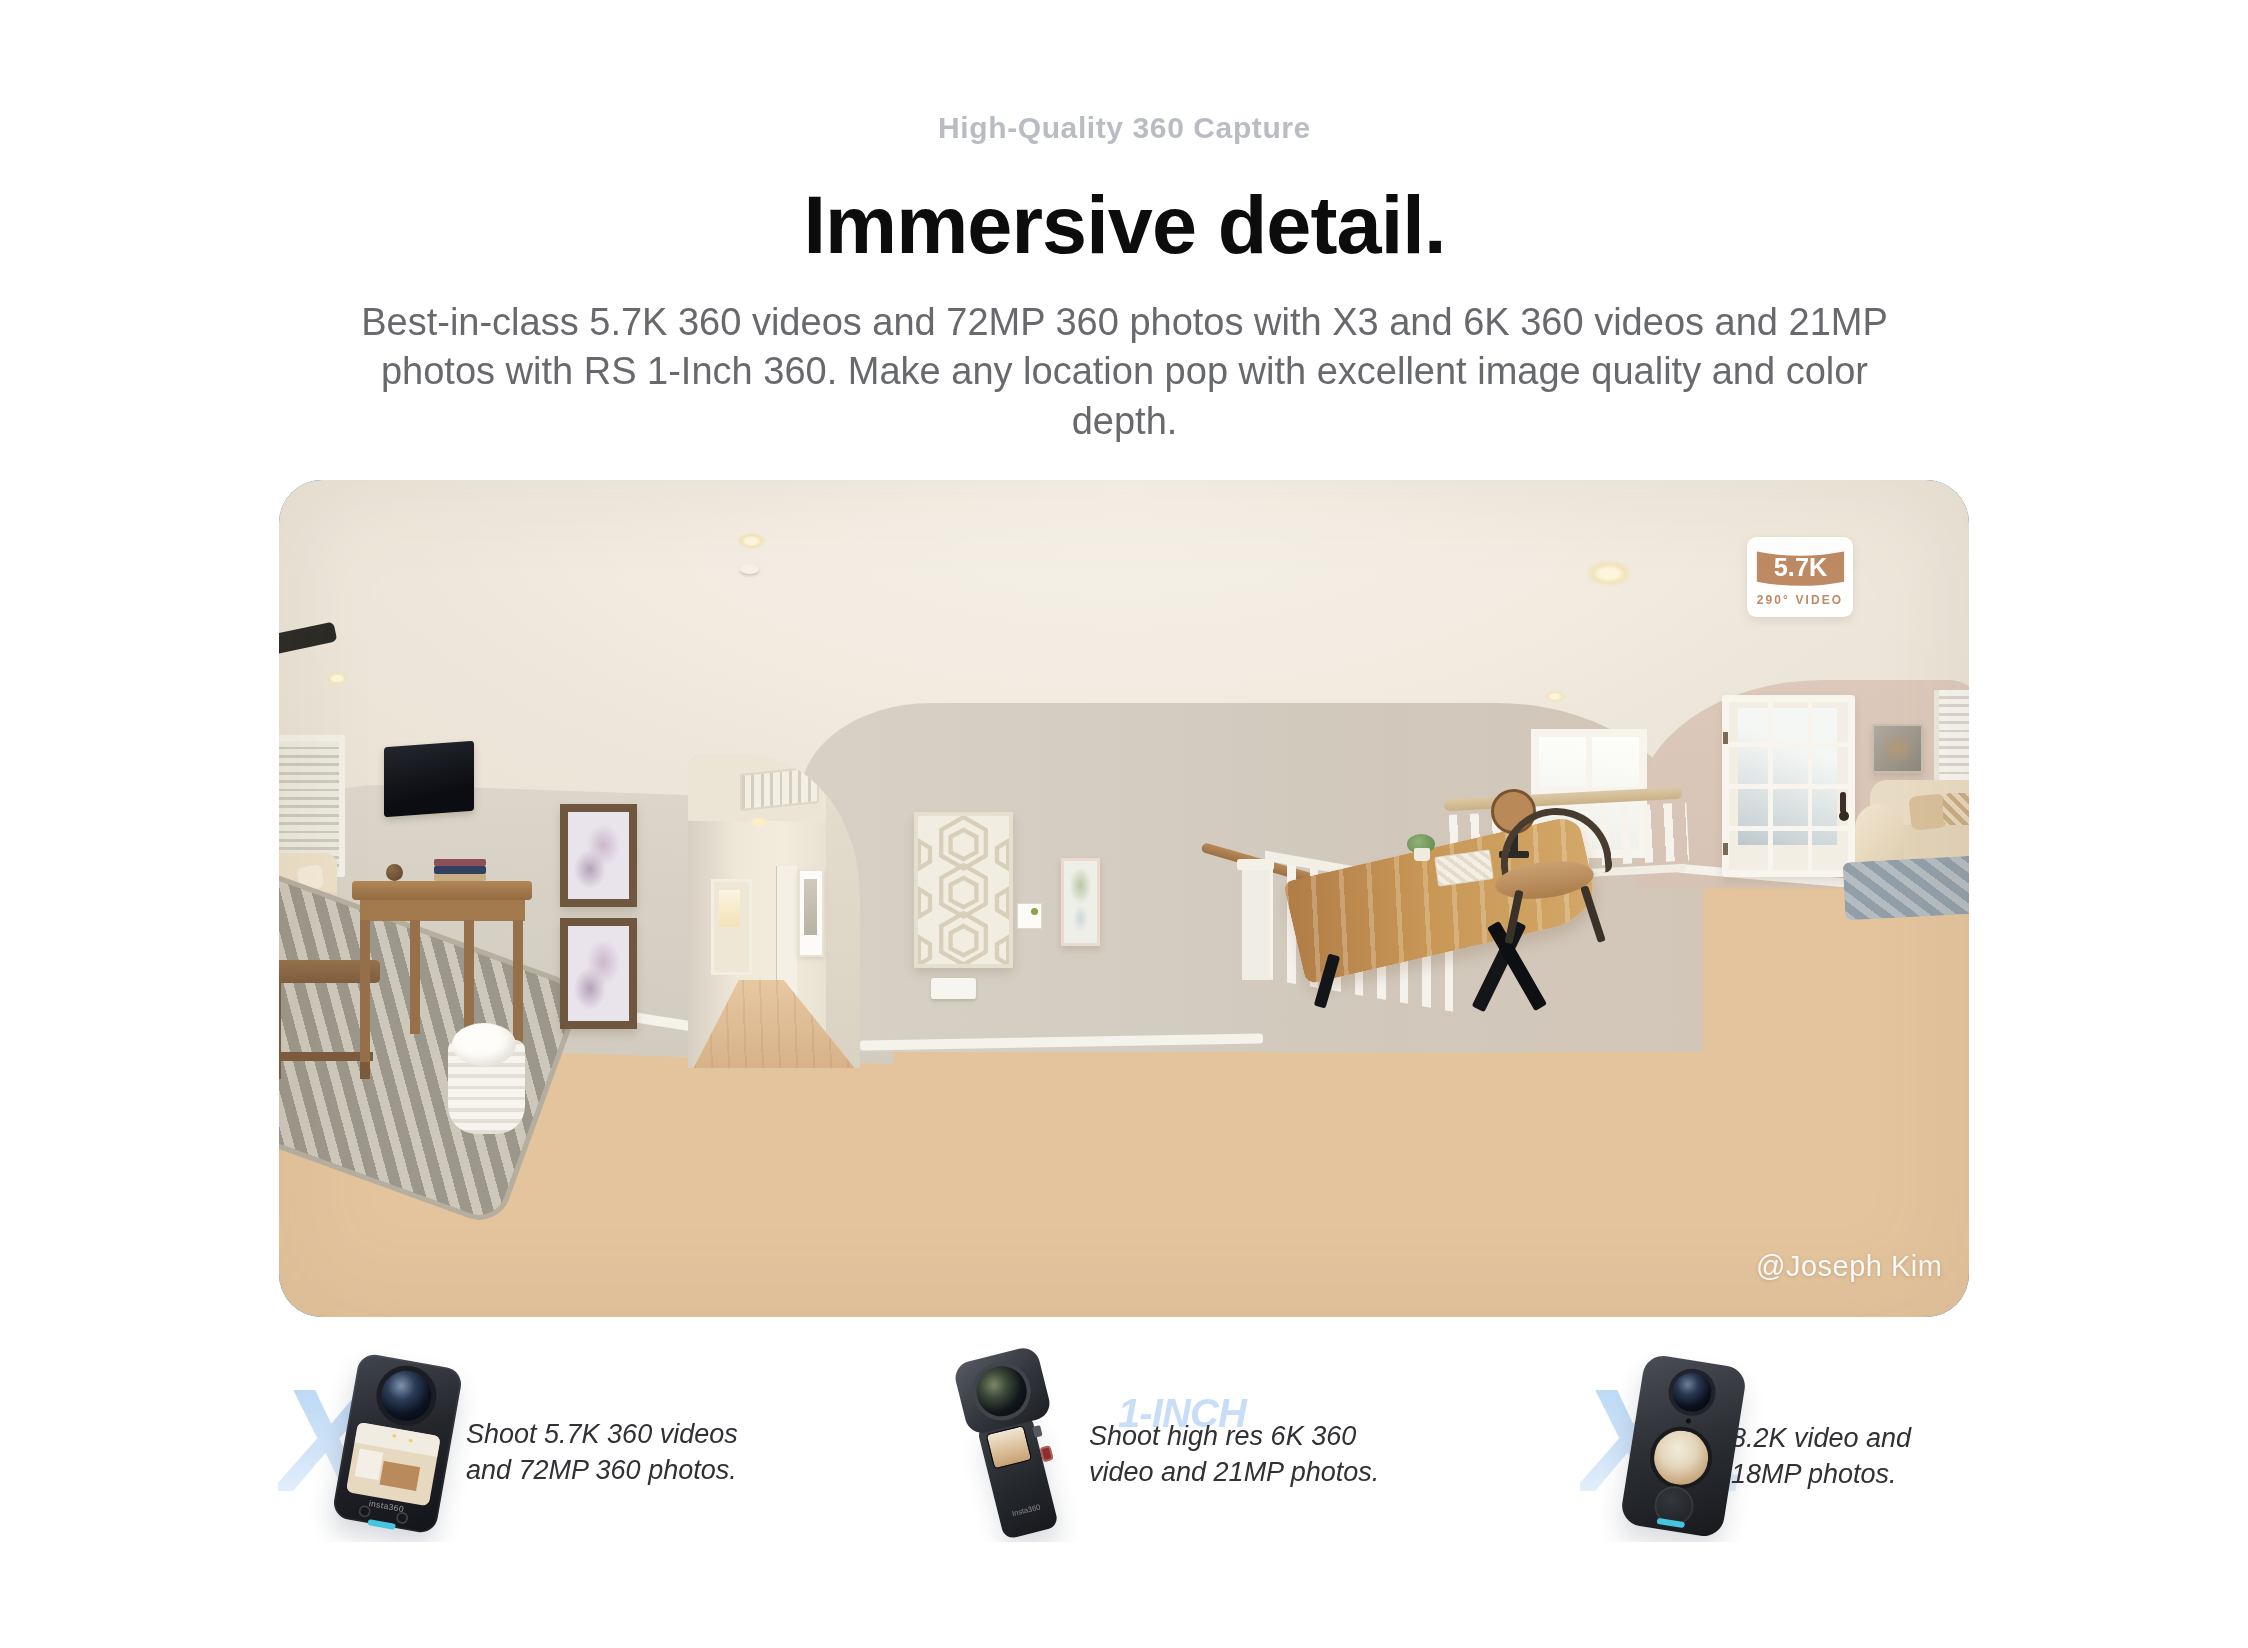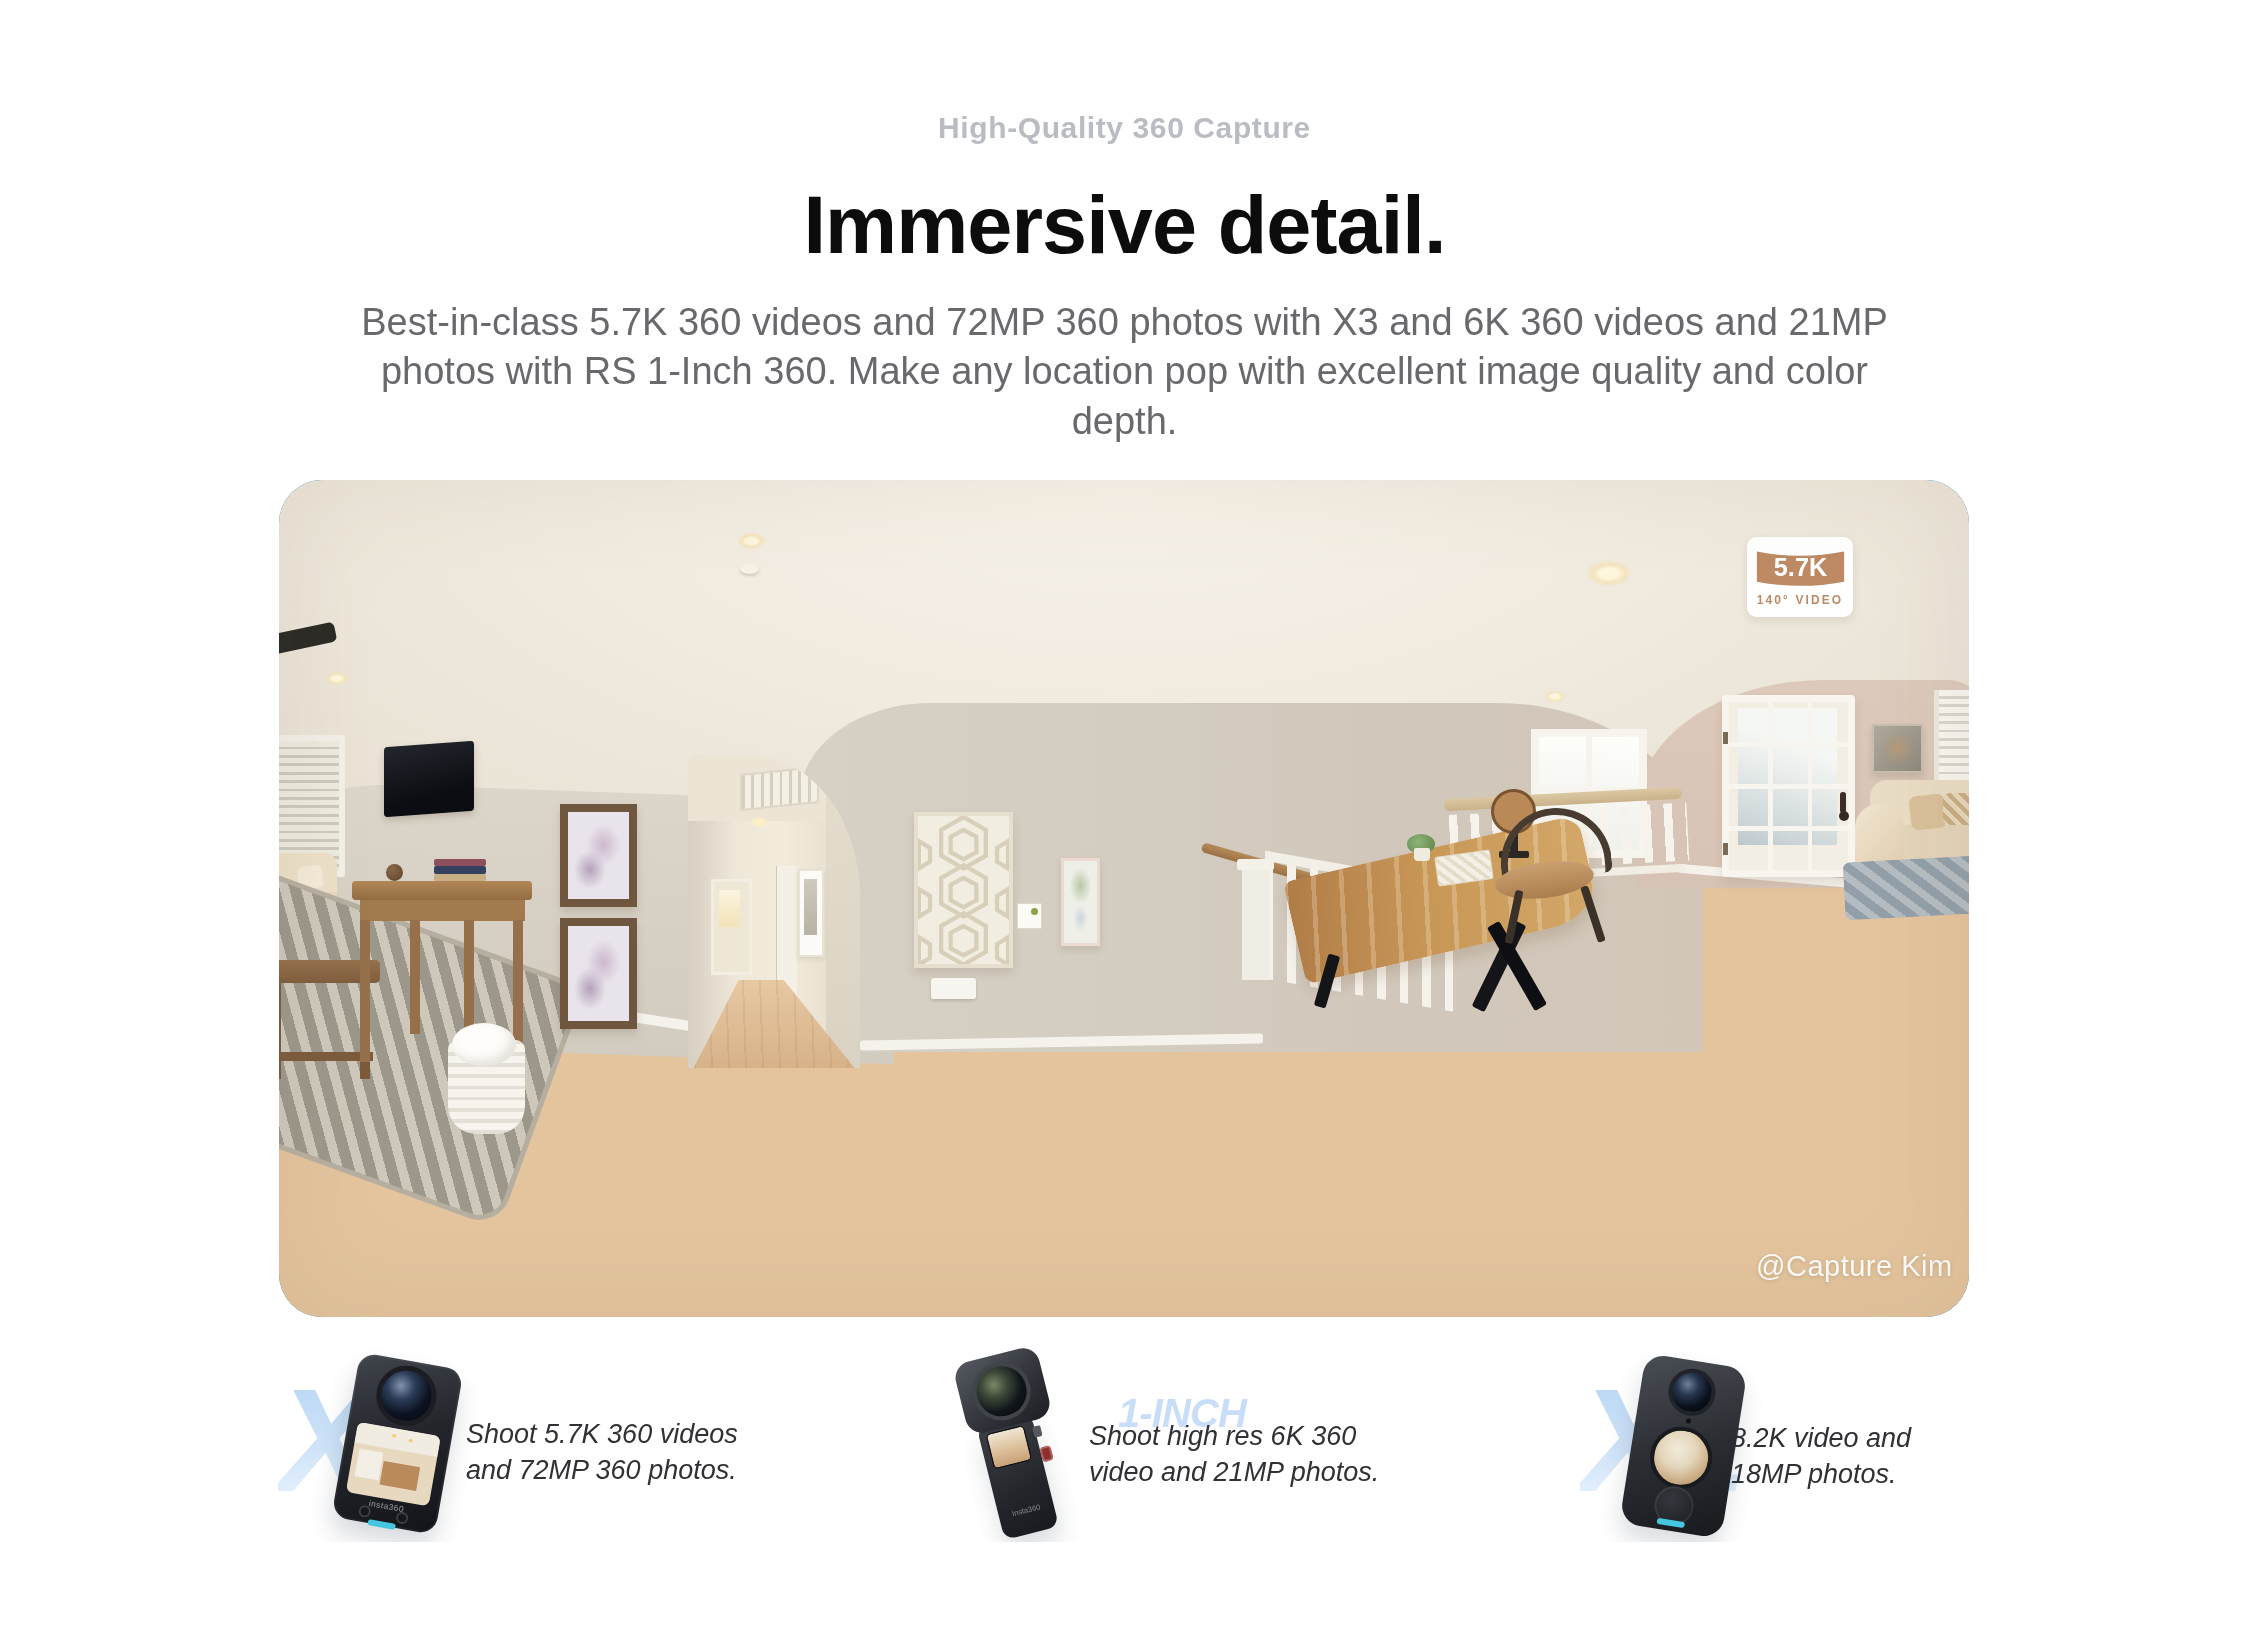--- a/index.html
+++ b/index.html
@@ -469,23 +469,23 @@
       <div class="p1"></div>
       <div class="p2"></div>
     </div>
     <div class="abs rug-right"></div>
 
     <div class="abs badge">
       <svg width="91" height="47" viewBox="0 0 97 50">
         <path d="M2,7 Q48.5,16 95,7 L95,39 Q48.5,48 2,39 Z" fill="#bd8a64"></path>
         <text x="48.5" y="33" text-anchor="middle" font-family="Liberation Sans, sans-serif" font-size="27" font-weight="bold" fill="#ffffff">5.7K</text>
       </svg>
-      <div class="badge-label">140° VIDEO</div>
-    </div>
-    <div class="abs credit">@Capture Kim</div>
+      <div class="badge-label">290° VIDEO</div>
+    </div>
+    <div class="abs credit">@Joseph Kim</div>
     <div class="abs pan-vignette"></div>
   </div>
 
   <div class="product product-x3">
     <div class="wm wm-x3">X3</div>
     <div class="cam cam-x3">
       <div class="body"></div>
       <div class="lens"></div>
       <div class="screen">
         <div class="sc-ceil"></div>

